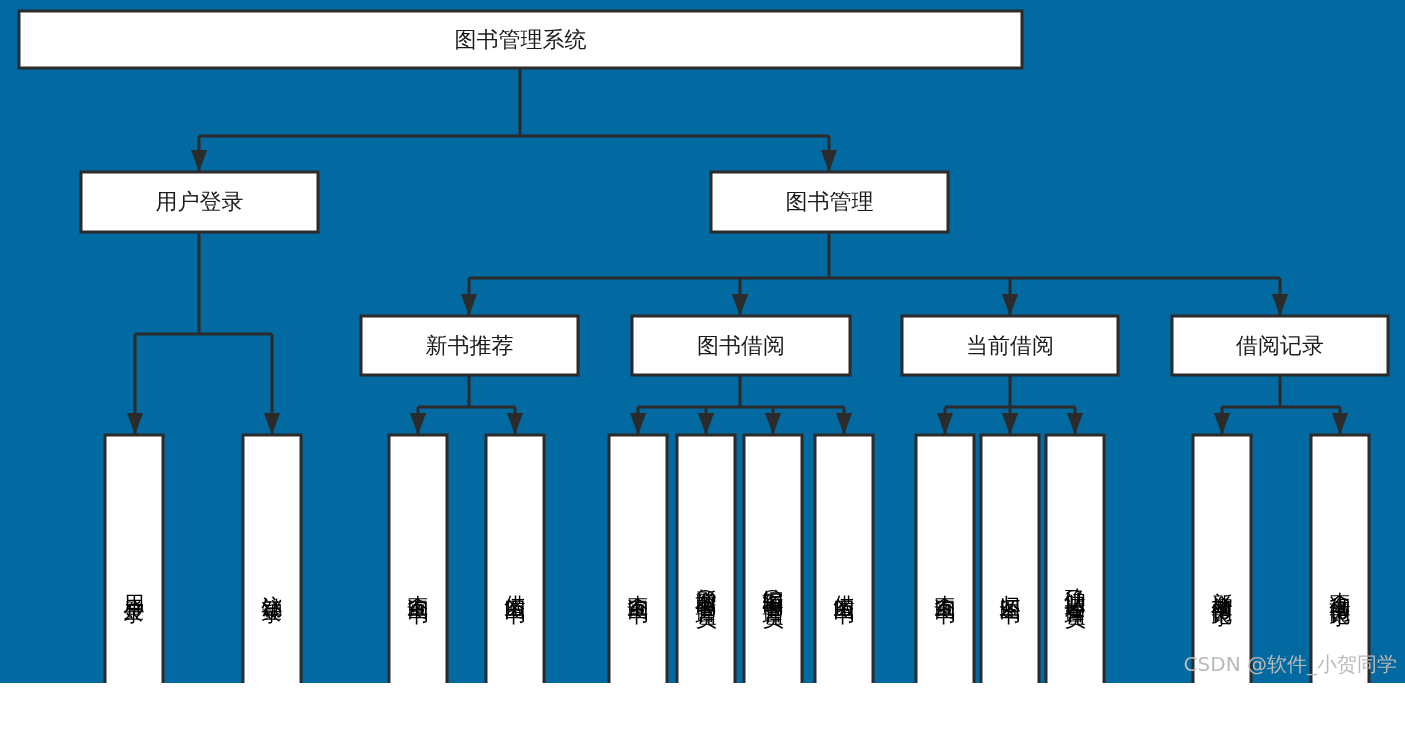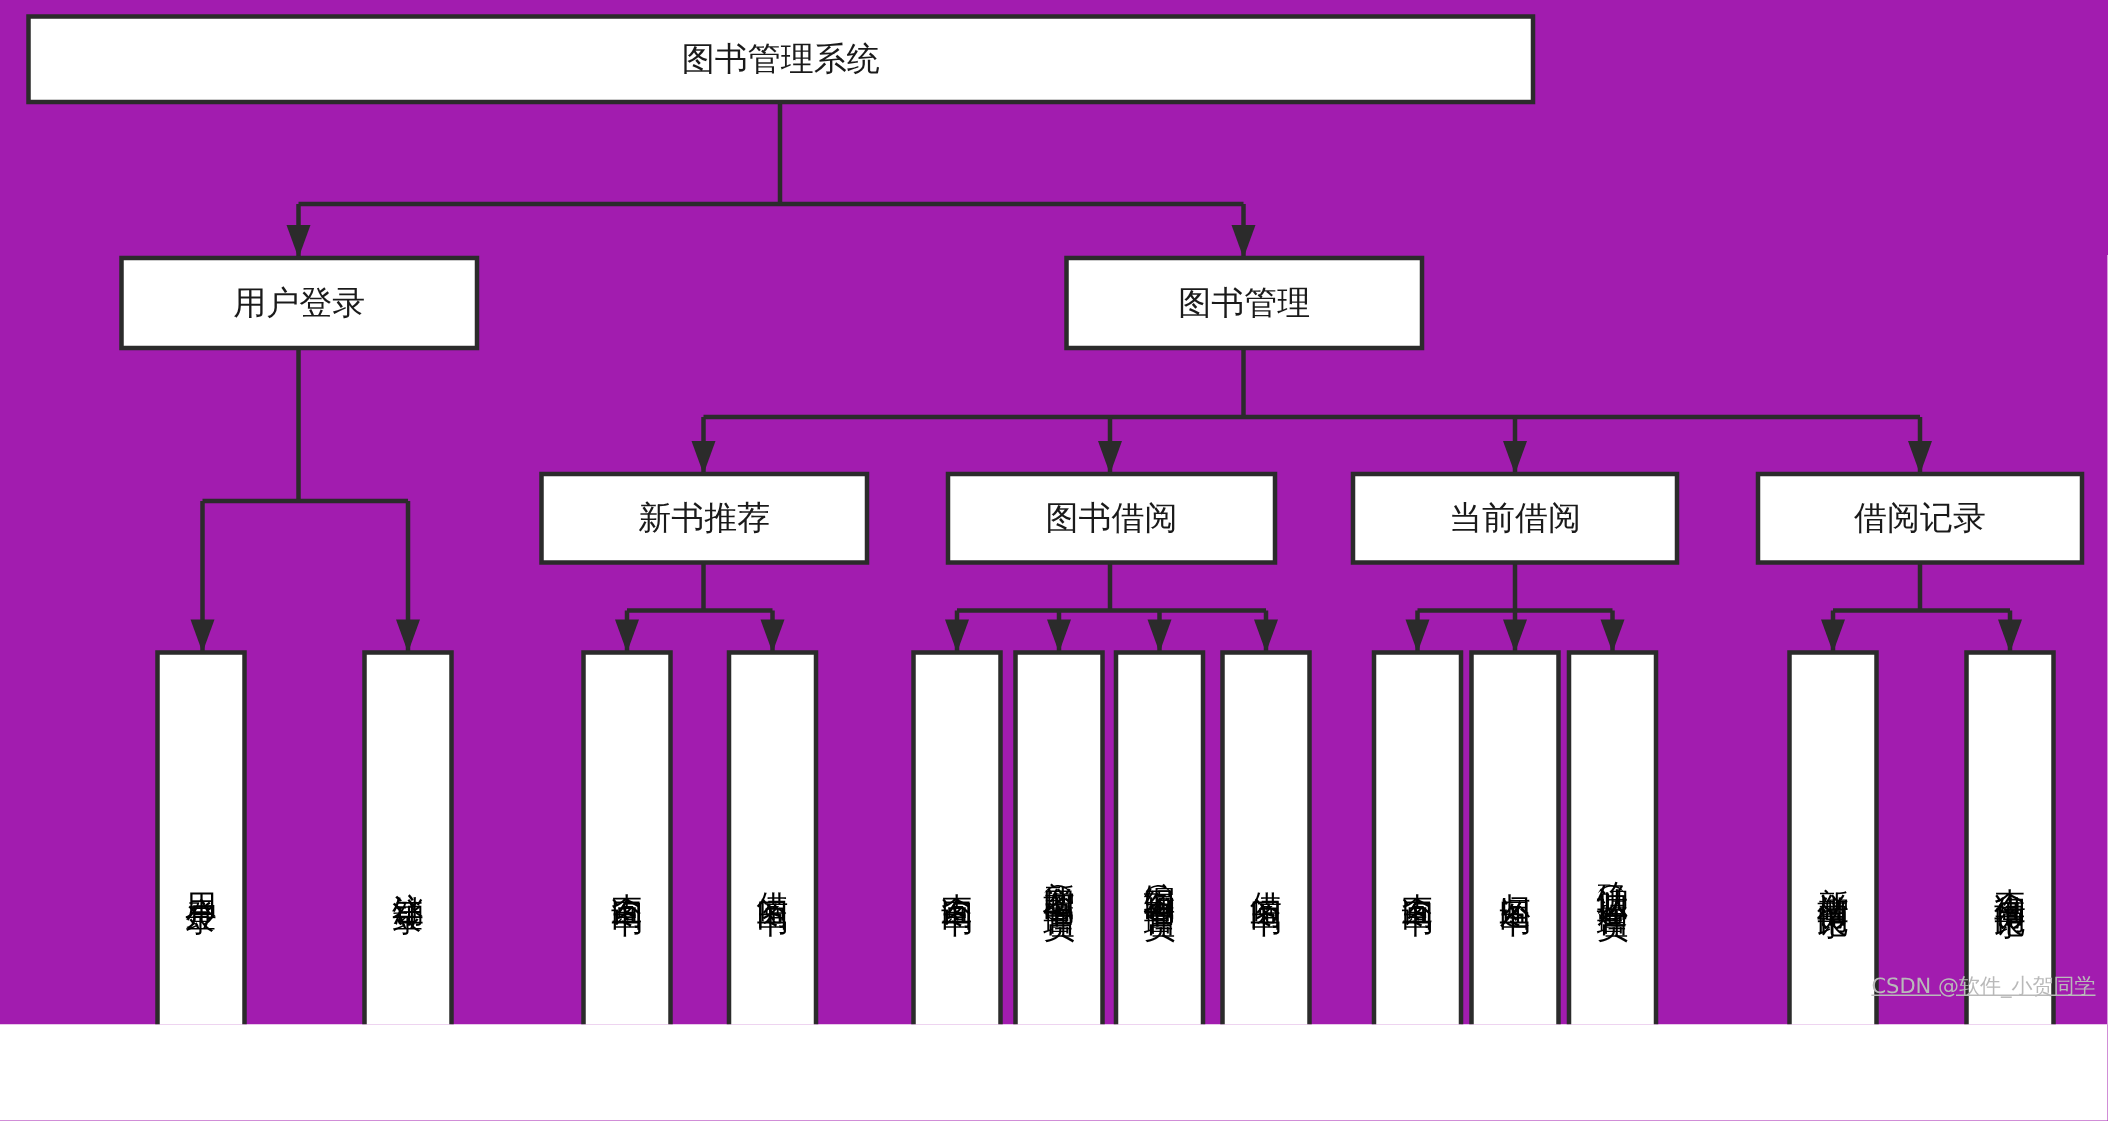--- a/index.html
+++ b/index.html
@@ -8,21 +8,21 @@
     padding: 0;
     background: #ffffff;
   }
   body {
     font-family: "DejaVu Sans", "Liberation Sans", sans-serif;
   }
   #diagram-root {
     position: relative;
     width: 1405px;
     height: 683px;
-    background: #a21caf;
+    background: #0369a1;
     overflow: hidden;
   }
   svg.diagram-canvas {
     position: absolute;
     left: 0;
     top: 0;
     width: 1405px;
     height: 747px;
   }
   .node-rect {
@@ -51,27 +51,26 @@
     font-family: "DejaVu Sans", "Liberation Sans", sans-serif;
     font-size: 21px;
     fill: #1a1a1a;
     writing-mode: vertical-rl;
     text-orientation: upright;
     letter-spacing: 3px;
   }
   .watermark {
     position: absolute;
     right: 8px;
-    bottom: 16px;
-    font-family: "DejaVu Sans", "Liberation Sans", sans-serif;
-    font-size: 14px;
+    bottom: 5px;
+    font-family: "DejaVu Sans", "Liberation Sans", sans-serif;
+    font-size: 20px;
     color: #b9b9b9;
     white-space: nowrap;
     user-select: none;
-    text-decoration: underline;
   }
 </style>
 </head>
 <body>
 
 <div id="diagram-root">
 
   <svg class="diagram-canvas" viewBox="0 0 1405 747" xmlns="http://www.w3.org/2000/svg">
     <g id="connectors-layer">
         <g>

